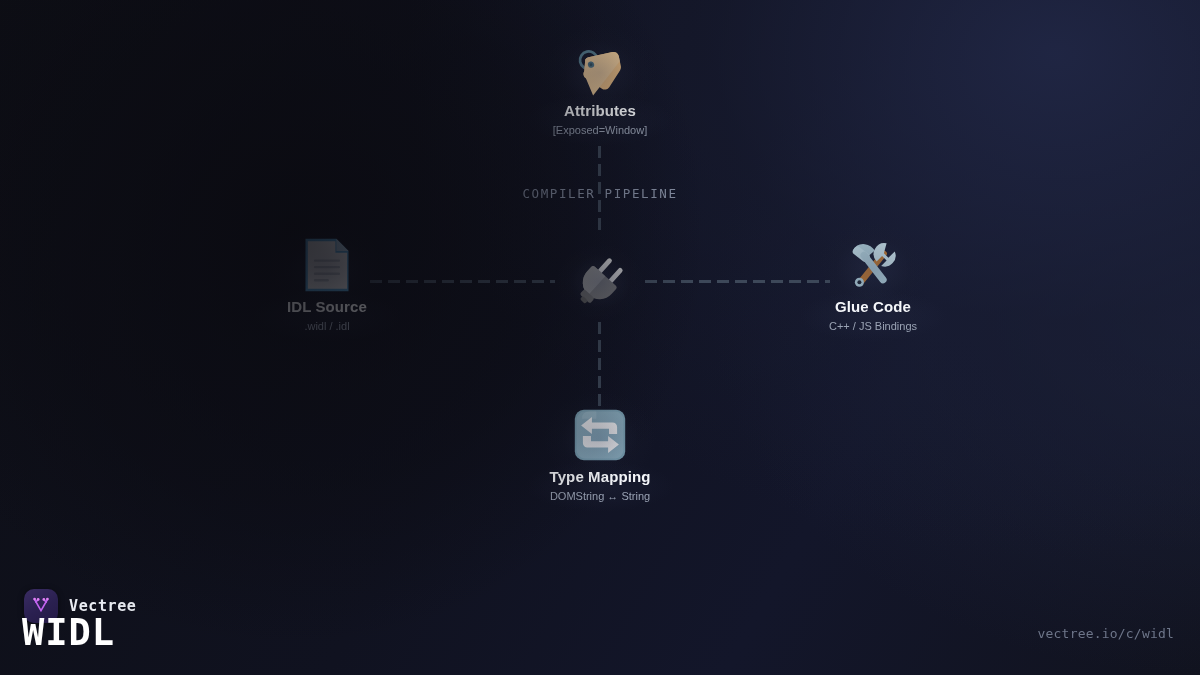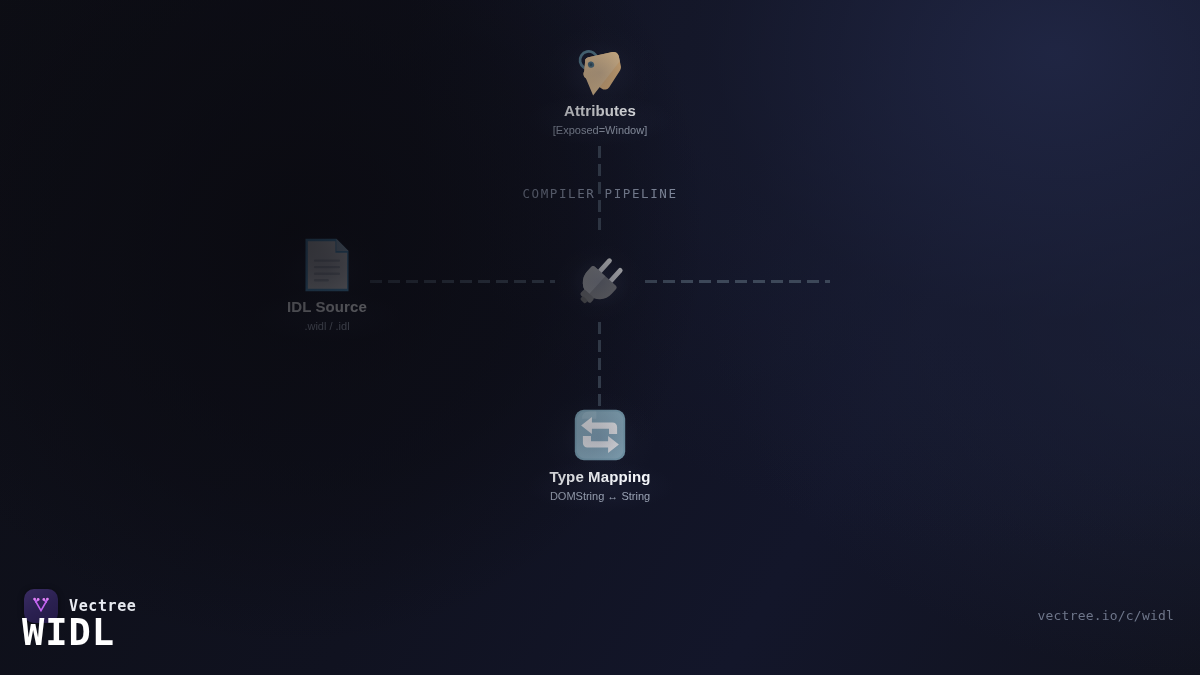--- a/index.html
+++ b/index.html
@@ -185,21 +185,21 @@
     font-family: "DejaVu Sans Mono", "Liberation Mono", monospace;
     font-size: 37px;
     font-weight: bold;
     color: #ffffff;
     letter-spacing: 1px;
     line-height: 40px;
   }
 
   .site-url {
     position: absolute;
-    right: 26px; bottom: 52px;
+    right: 26px; bottom: 34px;
     font-family: "DejaVu Sans Mono", "Liberation Mono", monospace;
     font-size: 13px;
     color: #6e768a;
     letter-spacing: 0.2px;
   }
 </style>
 </head>
 <body>
 
 <div class="stage">
@@ -263,20 +263,45 @@
             </g>
           </svg>
         </span>
       </div>
       <div class="label-wrap">
         <div class="node-title">IDL Source</div>
         <div class="node-sub">.widl / .idl</div>
       </div>
     </div>
 
+    <div class="node" id="node-glue-code">
+      <div class="icon-wrap">
+        <span>
+          <svg class="emoji-svg" width="58" height="58" viewBox="0 0 64 64">
+
+            <g>
+              <rect x="28.5" y="12" width="7" height="44" rx="3" transform="rotate(39 32 34)" fill="#b5722f"></rect>
+              <path d="M10 16 q4 -8 13 -7 q7 1 11 7 l-7 6 q-4 -4 -8 -3 q-3 1 -4 4 z" fill="#a8c6d2"></path>
+              <rect x="9" y="15" width="20" height="10" rx="4" transform="rotate(38 19 20)" fill="#b9d4de"></rect>
+            </g>
+
+            <g>
+              <rect x="28" y="14" width="8" height="42" rx="4" transform="rotate(-38 32 34)" fill="#a8c6d2"></rect>
+              <path d="M47 8 a12 12 0 0 0 -11 20 l6 -6 l5 5 l-6 6 a12 12 0 0 0 15 -16 l-7 7 l-5 -5 z" fill="#c2dae3"></path>
+              <circle cx="17" cy="51" r="5" fill="#a8c6d2"></circle>
+              <circle cx="17" cy="51" r="2.2" fill="#1a2433"></circle>
+            </g>
+          </svg>
+        </span>
+      </div>
+      <div class="label-wrap">
+        <div class="node-title">Glue Code</div>
+        <div class="node-sub">C++ / JS Bindings</div>
+      </div>
+    </div>
 
     <div class="node" id="node-type-map">
       <div class="icon-wrap">
         <span>
           <svg class="emoji-svg" width="54" height="54" viewBox="0 0 60 60">
             <rect x="2" y="2" width="56" height="56" rx="10" fill="#7fa8ba"></rect>
             <rect x="4" y="4" width="52" height="52" rx="9" fill="#8fb4c5"></rect>
             <path d="M10 12 q0 -8 8 -8 h8 v8 h-16 z" fill="#a6c6d4" opacity="0.65"></path>
 
             <path d="M44 23 h-23 v6 l-12 -9.5 l12 -9.5 v6 h23 a5 5 0 0 1 5 5 v8 h-9 v-6 z" fill="#ffffff"></path>

